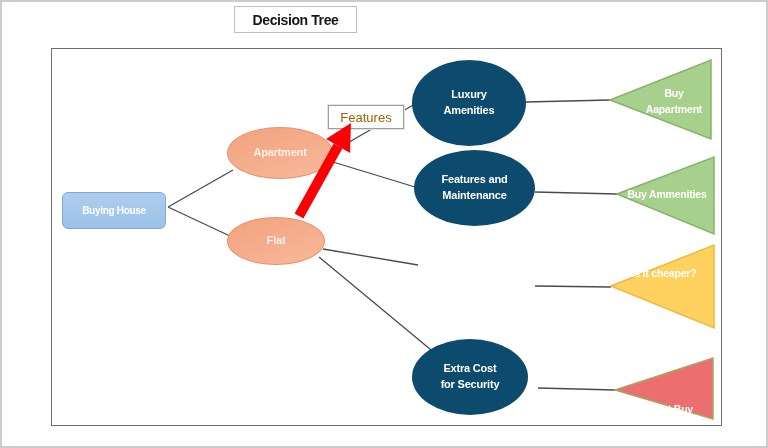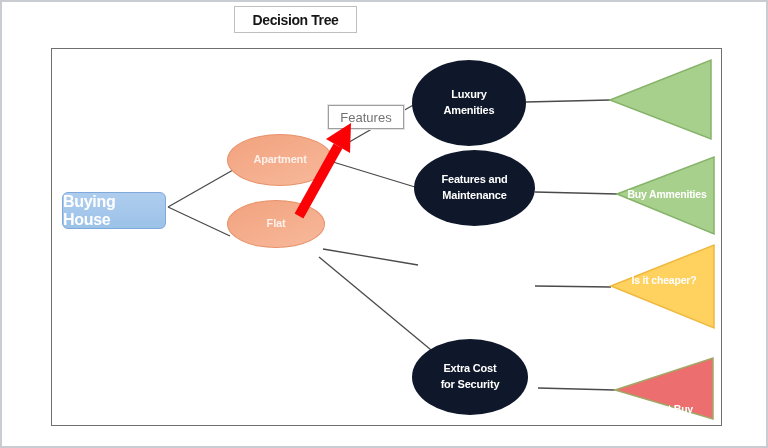--- a/index.html
+++ b/index.html
@@ -21,53 +21,53 @@
     left:49px;top:46px;width:671px;height:378px;
     border:1px solid #6f6f6f;background:#fff;box-sizing:border-box;
   }
   svg.layer{left:0;top:0;width:768px;height:448px;pointer-events:none;}
   
   .root-node{
     left:60px;top:190px;width:104px;height:37px;border-radius:6px;
     background:linear-gradient(#aecdee,#9cc2e8);
     border:1px solid #7ea9da;box-sizing:border-box;
     display:flex;align-items:center;justify-content:center;
-    color:#fff;font-weight:bold;font-size:16px;letter-spacing:-0.3px;
+    color:#fff;font-weight:bold;font-size:10px;letter-spacing:-0.3px;
   }
   .ellipse{
     border-radius:50%;display:flex;align-items:center;justify-content:center;
     text-align:center;color:#fff;font-weight:bold;font-size:11px;
     line-height:1.45;letter-spacing:-0.2px;white-space:pre-line;box-sizing:border-box;
   }
   .ellipse.orange{
     background:linear-gradient(160deg,#f2a27d,#f7b99c);
     border:1px solid #e79168;color:#fdf0ea;
   }
-  .ellipse.gray{background:#0f172a;color:#fff;}
-  .el-apartment{left:225px;top:132px;width:106px;height:52px;}
-  .el-flat{left:225px;top:198px;width:98px;height:48px;}
+  .ellipse.gray{background:#0c4a6e;color:#fff;}
+  .el-apartment{left:225px;top:125px;width:106px;height:52px;}
+  .el-flat{left:225px;top:215px;width:98px;height:48px;}
   .el-luxury{left:410px;top:58px;width:114px;height:86px;}
   .el-security{left:412px;top:148px;width:121px;height:76px;}
   .el-basic{left:415px;top:240px;width:118px;height:80px;}
   .el-extra{left:410px;top:337px;width:116px;height:76px;}
   
   .features-box{
     left:326px;top:103px;width:74px;height:22px;background:#fff;
     border:1px solid #9e9e9e;outline:1px solid #e3e3e3;
     display:flex;align-items:center;justify-content:center;
-    font-size:13px;color:#737373;
+    font-size:13px;color:#a16207;
   }
   
   .tri-label{
     color:#fff;font-weight:bold;font-size:10.5px;line-height:1.5;
     text-align:center;letter-spacing:-0.2px;white-space:pre-line;
   }
   .tl-1{left:632px;top:84px;width:80px;}
   .tl-2{left:615px;top:185px;width:100px;}
-  .tl-3{left:612px;top:271px;width:100px;}
+  .tl-3{left:612px;top:264px;width:100px;}
   .tl-4{left:616px;top:380px;width:96px;margin-top:20px;}
 </style>
 </head>
 <body>
 
 <div id="stage">
 
   <div class="abs title-box">
     <span>Decision Tree</span>
   </div>
@@ -100,20 +100,22 @@
   <div class="abs ellipse orange el-apartment">Apartment</div>
   <div class="abs ellipse orange el-flat">Flat</div>
 
   <div class="abs ellipse gray el-luxury">Luxury
 Amenities</div>
   <div class="abs ellipse gray el-security">Features and
 Maintenance</div>
   <div class="abs ellipse gray el-extra">Extra Cost
 for Security</div>
 
+  <div class="abs tri-label tl-1">Buy
+Aapartment</div>
   <div class="abs tri-label tl-2">Buy Ammenities</div>
   <div class="abs tri-label tl-3">Is it cheaper?</div>
   <div class="abs tri-label tl-4">Do not Buy</div>
 
   <div class="abs features-box">
     <span>Features</span>
   </div>
 
   <svg class="abs layer" viewBox="0 0 768 448">
     <g>

